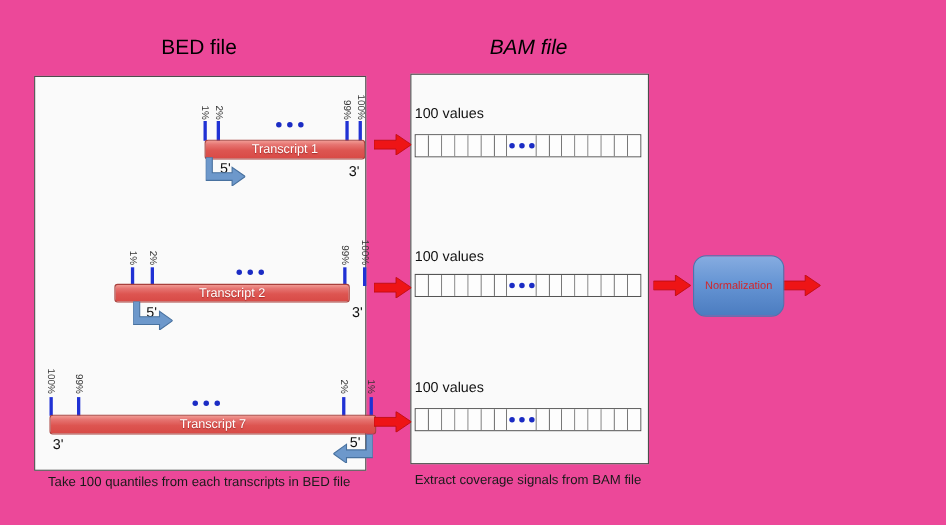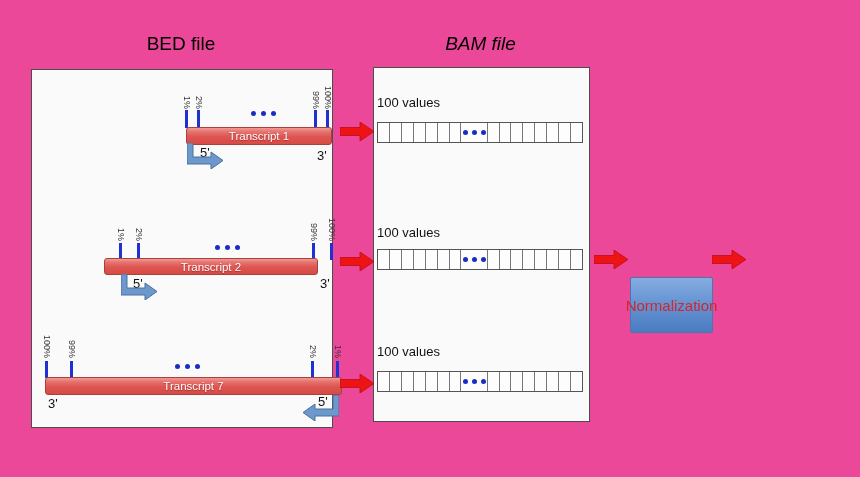--- a/index.html
+++ b/index.html
@@ -38,24 +38,24 @@
   }
   .cell{flex:1; border-right:1px solid #787878; background:#fdfdfd;}
   .cell:last-child{border-right:none;}
   .dots-cell{flex:2.3; display:flex; align-items:center; justify-content:center; gap:4px;}
   .sdot{width:5px;height:5px;border-radius:50%;background:#1b2cc4;}
 
   .rarrow{position:absolute;}
 
   
   .pbox{
-    position:absolute; border:1px solid #4a76ae; border-radius:2px;
+    position:absolute; border:1px solid #4a76ae; border-radius:12px;
     background:linear-gradient(180deg,#86ace0 0%,#6695d4 45%,#4b7cc0 100%);
     display:flex; align-items:center; justify-content:center;
-    font-size:15px; color:#d3262a;margin-top:45px;
+    font-size:10px; color:#d3262a;
   }
 </style>
 </head>
 <body>
 
 <div class="canvas">
 
   <div class="title" style="left:31px;top:33px;width:300px;">BED file</div>
   <div class="title" style="left:373px;top:33px;width:215px;font-style:italic;">BAM file</div>
 
@@ -211,14 +211,16 @@
   </svg>
   <svg class="rarrow" style="left:594px;top:250px;" width="34" height="19" viewBox="0 0 34 19">
     <path d="M0,5.5 h20 v-5.5 l14,9.5 -14,9.5 v-5.5 h-20 z" fill="#ee1416" stroke="#bd0d10" stroke-width="0.8"></path>
   </svg>
   <svg class="rarrow" style="left:712px;top:250px;" width="34" height="19" viewBox="0 0 34 19">
     <path d="M0,5.5 h20 v-5.5 l14,9.5 -14,9.5 v-5.5 h-20 z" fill="#ee1416" stroke="#bd0d10" stroke-width="0.8"></path>
   </svg>
 
   <div class="pbox" style="left:630px;top:232px;width:81px;height:54px;">Normalization</div>
 
+  <div class="caption" style="left:31px;top:431px;width:300px;">Take 100 quantiles from each transcripts in BED file</div>
+  <div class="caption" style="left:360px;top:429px;width:240px;">Extract coverage signals from BAM file</div>
 
 </div>
 
 </body></html>

